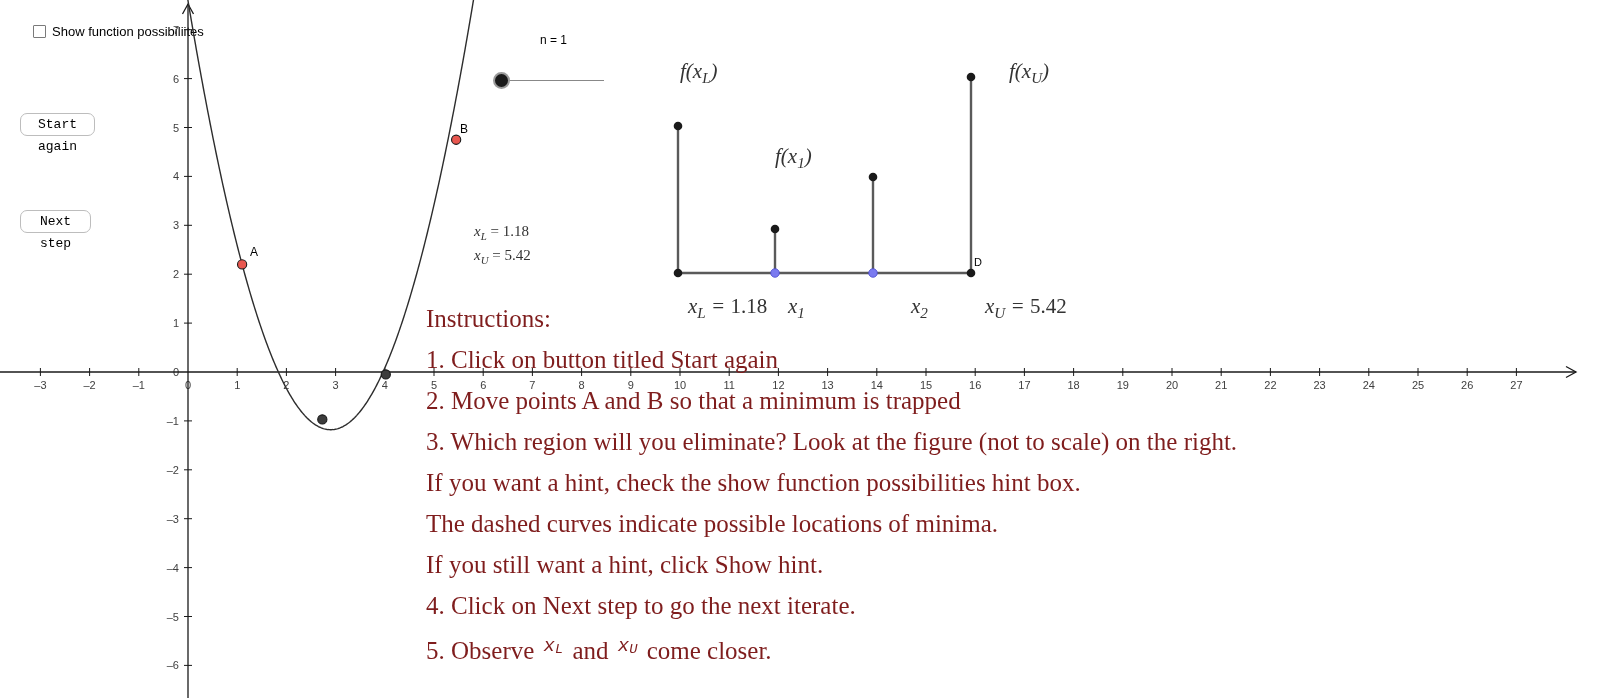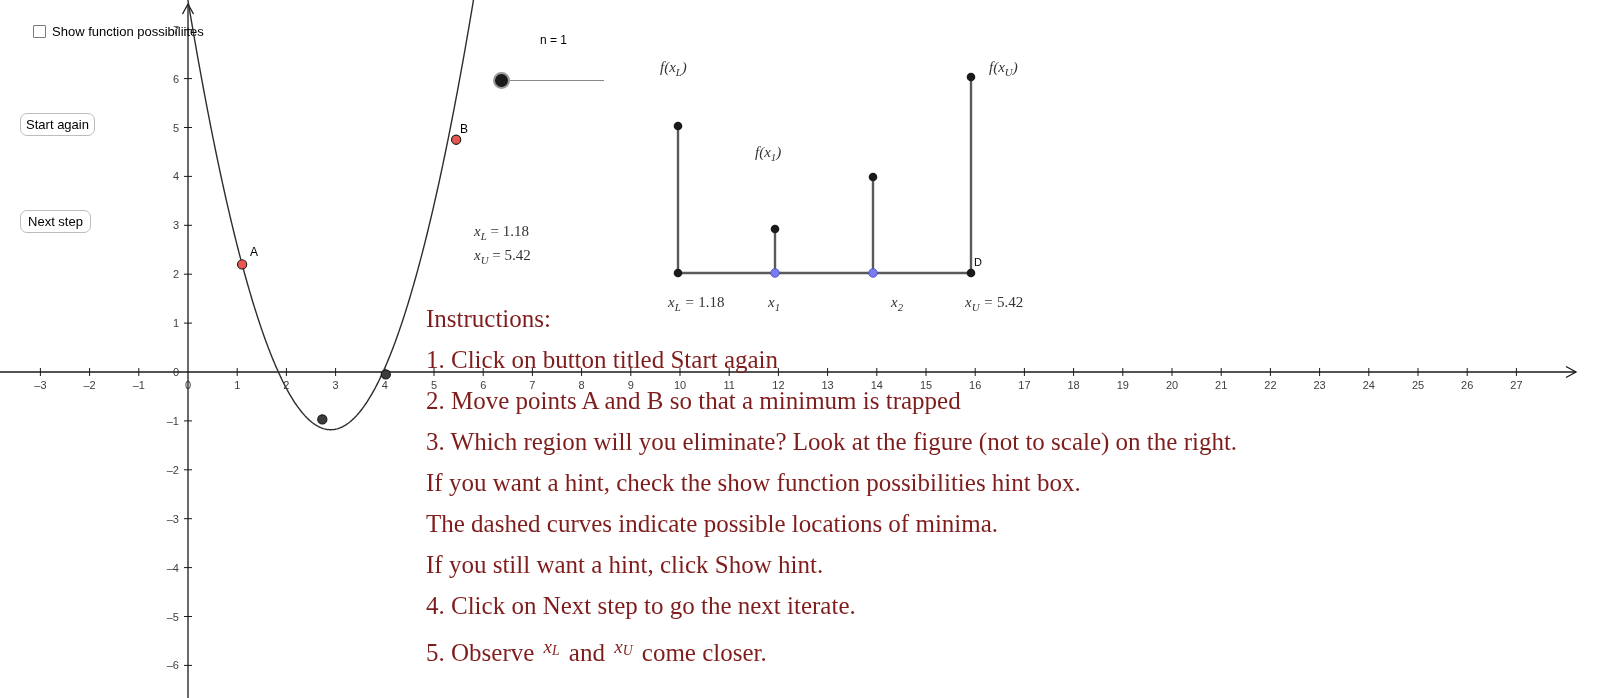--- a/index.html
+++ b/index.html
@@ -38,21 +38,21 @@
     color: #000000;
     white-space: nowrap;
     line-height: 1;
   }
 
   .gbutton {
     position: absolute;
     background: #ffffff;
     border: 1px solid #bdbdbd;
     border-radius: 7px;
-    font-family: Liberation Sans, sans-serif;
+    font-family: Liberation Mono, monospace;
     font-size: 13px;
     color: #000000;
     padding: 0;
     text-align: center;
     line-height: 22px;
     cursor: pointer;
     box-sizing: border-box;
   }
   #btn-start-again { left: 20px; top: 113px; width: 75px; height: 23px; }
   #btn-next-step   { left: 20px; top: 210px; width: 71px; height: 23px; }
@@ -107,24 +107,25 @@
     font-family: "Liberation Sans", sans-serif;
     font-size: 11px;
     fill: #404040;
   }
 
   
   .mathlbl {
     position: absolute;
     font-family: "Liberation Serif", serif;
     font-style: italic;
-    font-size: 15px;
+    font-size: 21px;
     color: #333333;
     white-space: nowrap;
     line-height: 1.25;
+    margin-left: 20px;
   }
   .mathlbl sub {
     font-size: 0.72em;
     font-style: italic;
   }
   .mathlbl .num {
     font-style: normal;
   }
 
   #xlxu-left {
@@ -155,21 +156,21 @@
     top: 298px;
     width: 1000px;
     font-family: "Liberation Serif", serif;
     font-size: 25px;
     color: #7f1d1d;
     line-height: 41px;
     white-space: nowrap;
   }
   #instructions .ins-line { display: block; }
   #instructions .mini {
-    font-family: Liberation Serif, serif;
+    font-family: Liberation Mono, monospace;
     font-style: italic;
     font-size: 19px;
     vertical-align: 0.42em;
     padding: 0 3px;
   }
   #instructions .mini sub {
     font-size: 0.72em;
     font-style: italic;
     vertical-align: -0.18em;
   }

